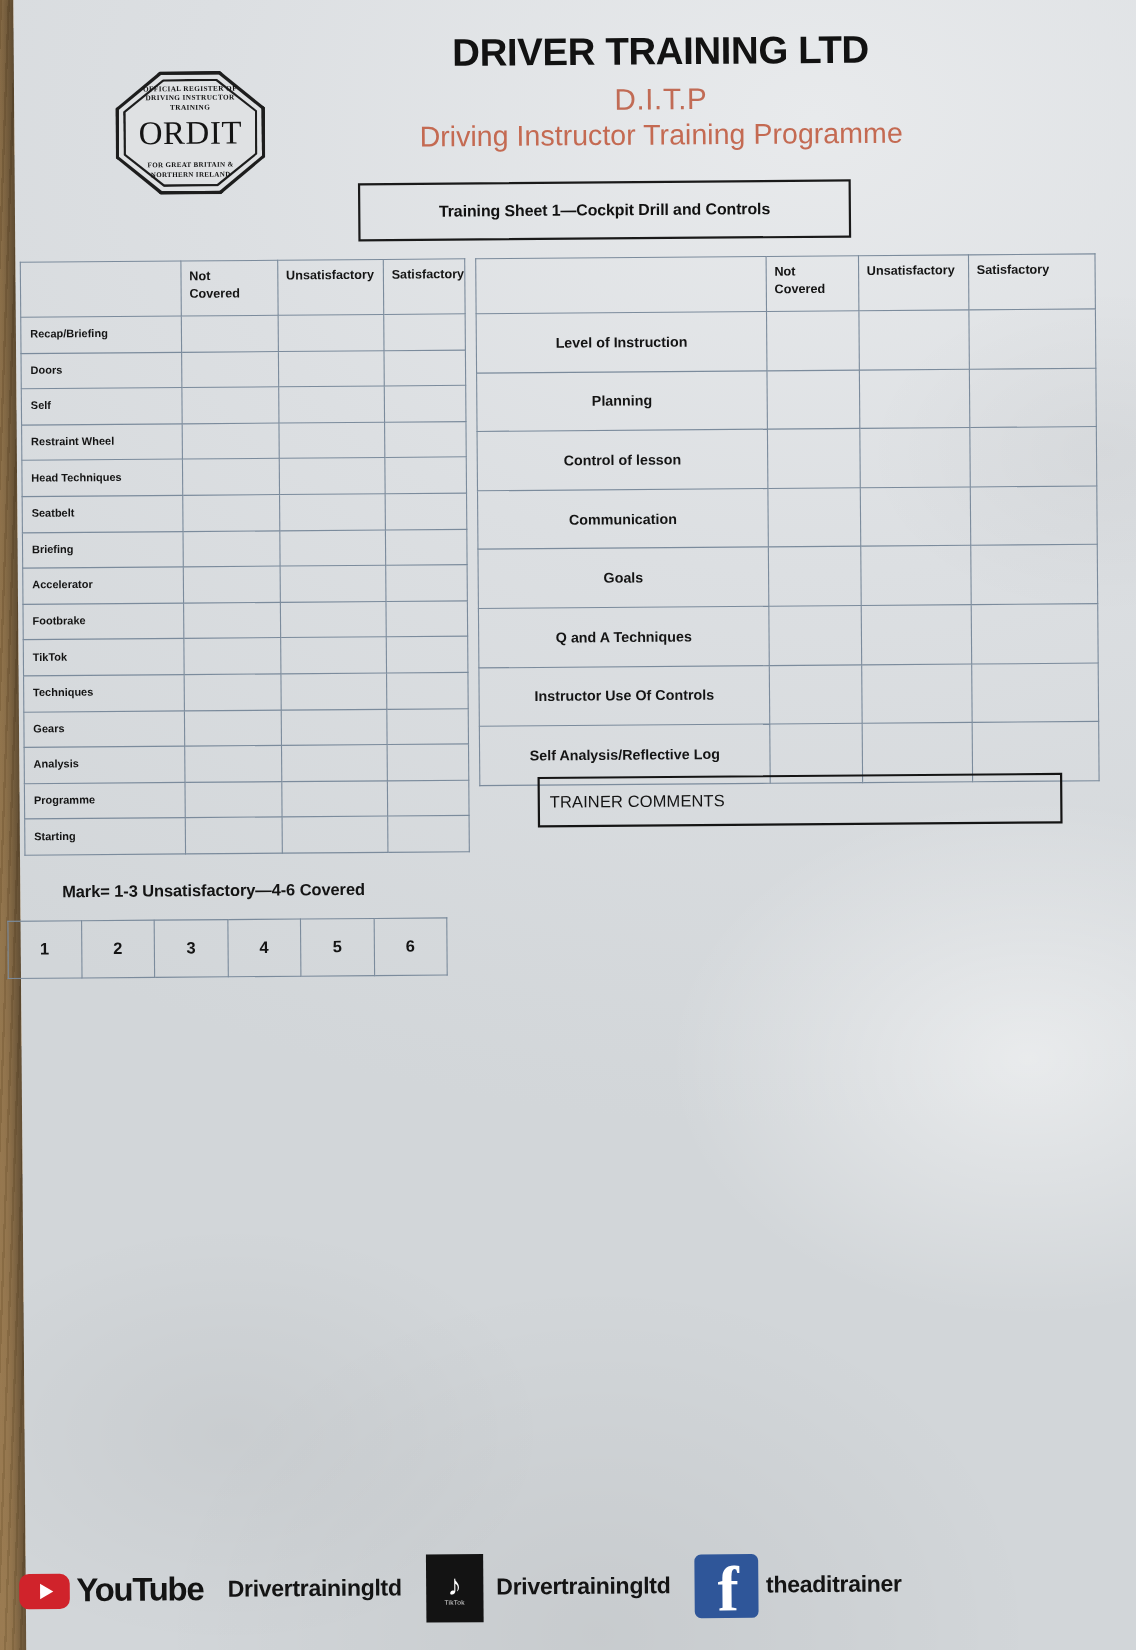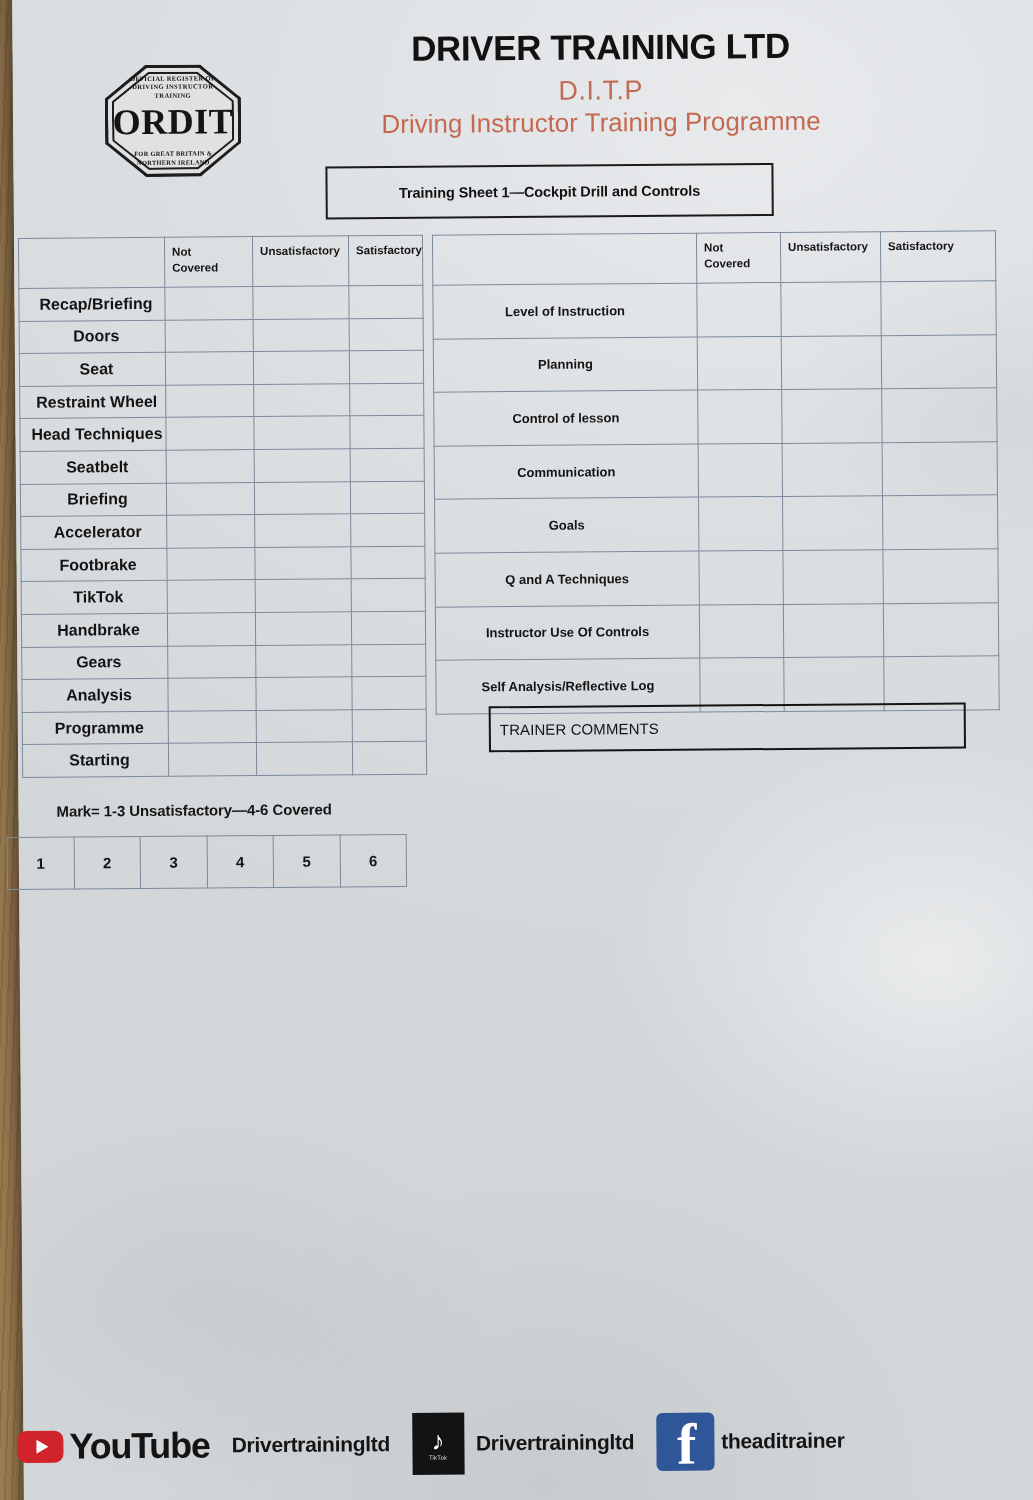--- a/index.html
+++ b/index.html
@@ -109,22 +109,22 @@
     font-family: "Liberation Serif", serif;
     font-size: 6.6px;
     font-weight: bold;
     letter-spacing: 0.35px;
     line-height: 1.35;
     text-transform: uppercase;
     width: 104px;
   }
   .ordit-main {
     font-family: "Liberation Serif", serif;
-    font-size: 36px;
-    font-weight: bold;
+    font-size: 30px;
+    font-weight: normal;
     letter-spacing: 0.5px;
     line-height: 1;
     margin: 3px 0 10px;
   }
   .ordit-bot {
     font-family: "Liberation Serif", serif;
     font-size: 6.4px;
     font-weight: bold;
     letter-spacing: 0.3px;
     line-height: 1.35;
@@ -190,26 +190,25 @@
   .grid-table .colhead {
     font-size: 11.5px;
     font-weight: bold;
     color: #141414;
     padding: 7px 6px 5px 7px;
     text-align: left;
     vertical-align: top;
     line-height: 1.35;
   }
   .grid-table .rowlabel {
-    font-size: 16px;
+    font-size: 10px;
     font-weight: bold;
     color: #141414;
     padding-left: 8px;
     white-space: nowrap;
-    text-align: center;
   }
 
   
   #table-left { left: 16px; top: 238px; width: 404px; }
   #table-left col.c0 { width: 146px; }
   #table-left col.c1 { width: 88px; }
   #table-left col.c2 { width: 96px; }
   #table-left col.c3 { width: 74px; }
   #table-left tr.head-row { height: 50px; }
   #table-left tr.body-row { height: 32.6px; }
@@ -300,21 +299,21 @@
     margin-right: 6px;
   }
   #youtube-icon .tri {
     width: 0; height: 0;
     border-left: 12px solid #ffffff;
     border-top: 7.5px solid transparent;
     border-bottom: 7.5px solid transparent;
     margin-left: 3px;
   }
   #youtube-wordmark {
-    font-size: 36px;
+    font-size: 30px;
     font-weight: bold;
     color: #141414;
     letter-spacing: -1.2px;
   }
 
   
   #tiktok-icon {
     width: 52px; height: 62px;
     background: #131313;
     display: flex;
@@ -411,21 +410,21 @@
             <td></td>
             <td></td>
           </tr>
           <tr class="body-row">
             <td class="rowlabel">Doors</td>
             <td></td>
             <td></td>
             <td></td>
           </tr>
           <tr class="body-row">
-            <td class="rowlabel">Seat</td>
+            <td class="rowlabel">Self</td>
             <td></td>
             <td></td>
             <td></td>
           </tr>
           <tr class="body-row">
             <td class="rowlabel">Restraint Wheel</td>
             <td></td>
             <td></td>
             <td></td>
           </tr>
@@ -459,21 +458,21 @@
             <td></td>
             <td></td>
           </tr>
           <tr class="body-row">
             <td class="rowlabel">TikTok</td>
             <td></td>
             <td></td>
             <td></td>
           </tr>
           <tr class="body-row">
-            <td class="rowlabel">Handbrake</td>
+            <td class="rowlabel">Techniques</td>
             <td></td>
             <td></td>
             <td></td>
           </tr>
           <tr class="body-row">
             <td class="rowlabel">Gears</td>
             <td></td>
             <td></td>
             <td></td>
           </tr>

